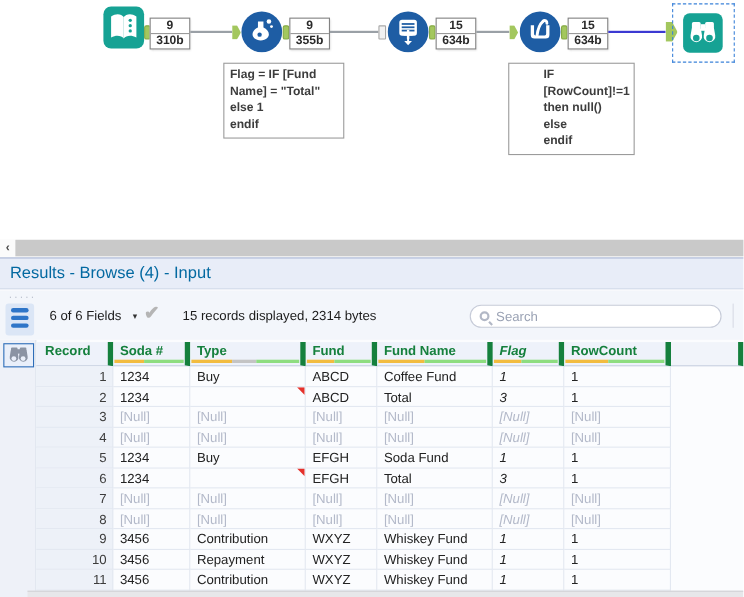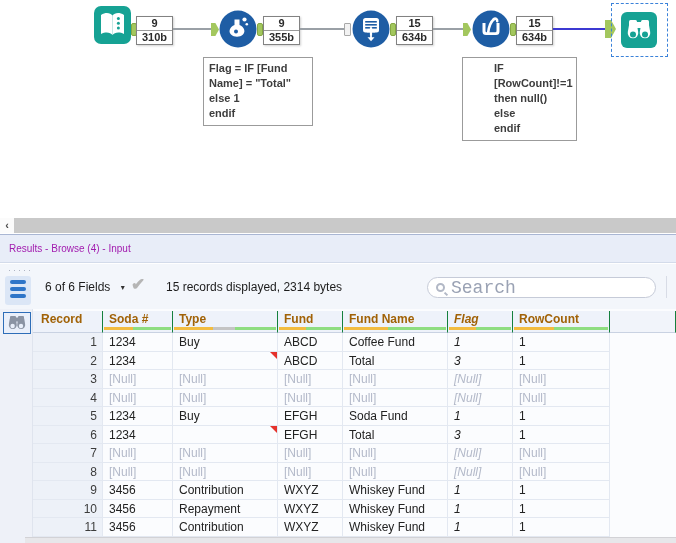--- a/index.html
+++ b/index.html
@@ -38,51 +38,51 @@
 
   
   .hscroll { position:absolute; top:218px; left:0; width:676px; height:15px; background:#f4f4f4; }
   .hscroll .hbtn { position:absolute; left:0; top:0; width:14px; height:15px; background:#fbfbfb; color:#4a4a4a; font-size:11px; font-weight:700; line-height:14px; text-align:center; }
   .hscroll .track { position:absolute; left:14px; top:0; right:0; height:15px; background:#c9c9c9; }
 
   
   .panel-title {
     position:absolute; top:234px; left:0; width:676px; height:29px;
     background:#e8edf8; border-top:1px solid #a9b6d3; border-bottom:1px solid #d3dbea;
-    line-height:27px; padding-left:9px; color:#a21caf; font-size:10px;
+    line-height:27px; padding-left:9px; color:#0369a1; font-size:15px;
   }
   .toolbar { position:absolute; top:264px; left:0; width:676px; height:45px; background:#f3f6fb; }
   .grip { position:absolute; left:8px; top:1px; color:#a4abba; font-size:9px; letter-spacing:2px; }
   .rows-btn { position:absolute; left:5px; top:12px; width:26px; height:29px; background:#dbe6f6; border-radius:3px; padding:4px 5px; }
   .rows-btn .bar { height:4px; background:#2e75c8; border-radius:2px; margin-bottom:3px; }
   .fields-dd { position:absolute; left:45px; top:14px; height:18px; line-height:18px; color:#1c1c1c; }
   .fields-dd .caret { font-size:8px; color:#333; margin-left:7px; vertical-align:1px; }
   .check { position:absolute; left:131px; top:10px; color:#b5b5b5; font-size:17px; font-weight:700; }
   .status { position:absolute; left:166px; top:14px; height:18px; line-height:18px; color:#1c1c1c; }
   .search-box {
     position:absolute; left:427px; top:13px; width:229px; height:21px;
     background:#fff; border:1px solid #c6cbd8; border-radius:11px; display:flex; align-items:center; padding-left:8px;
   }
   .mag { width:9px; height:9px; border:2px solid #b2b8c6; border-radius:50%; position:relative; flex:0 0 auto; }
   .mag::after { content:""; position:absolute; width:2px; height:4px; background:#b2b8c6; transform:rotate(-45deg); left:7px; top:7px; }
   .search-box input {
-    border:none; outline:none; background:transparent; font-family:Liberation Mono, monospace;
-    font-size:18px; color:#333; margin-left:6px; width:180px;
+    border:none; outline:none; background:transparent; font-family:Liberation Sans, sans-serif;
+    font-size:12px; color:#333; margin-left:6px; width:180px;
   }
   .search-box input::placeholder { color:#9aa2b4; }
   .tb-divider { position:absolute; left:666px; top:12px; width:1px; height:22px; background:#d8dce6; }
 
   
   .table-wrap { position:absolute; left:0; top:309px; width:676px; height:234px; background:#fbfcfe; overflow:hidden; }
   .gutter { position:absolute; left:0; top:0; width:33px; height:234px; background:#eef1f8; border-right:1px solid #dfe4ee; }
   .binoc-btn { position:absolute; left:3px; top:3px; width:28px; height:22px; border:1px solid #2d6db8; background:#e9effa; }
   .grid { position:absolute; left:33px; top:2px; right:0; }
   .trow { display:flex; }
   .cell { position:relative; border-right:1px solid #e3e8f1; border-bottom:1px solid #e3e8f1; padding-left:6px; overflow:hidden; white-space:nowrap; }
-  .thead .cell { background:#eef2fa; border-right:1px solid #15803d; border-bottom:1px solid #c9d2e2; font-weight:700; color:#a16207; height:22px; line-height:17px; }
+  .thead .cell { background:#eef2fa; border-right:5px solid #15803d; border-bottom:1px solid #c9d2e2; font-weight:700; color:#15803d; height:22px; line-height:17px; }
   .trow:not(.thead) .cell { height: 18.5px; line-height:18px; font-size:12px; }
   .c0 { width:70px; } .c1 { width:70px; } .c2 { width:105px; } .c3 { width:65px; }
   .c4 { width:105px; } .c5 { width:65px;font-style:italic; } .c6 { width:97px; }
   .cfill { flex:1; border-right:none; }
   .thead .cfill { background:#f1f4fa; }
   .trow:not(.thead) .cfill { border-bottom:none; background:transparent; }
   .cell.rec { background:#edf1f8; text-align:right; padding-right:5px; padding-left:0; color:#3c3c3c; }
   .thead .cell.rec-h { text-align:left; padding-left:8px; }
   .cell.null span { color:#b3b9c9; }
   .quality { position:absolute; left:1px; right:1px; bottom:2px; height:3px; display:flex; }

